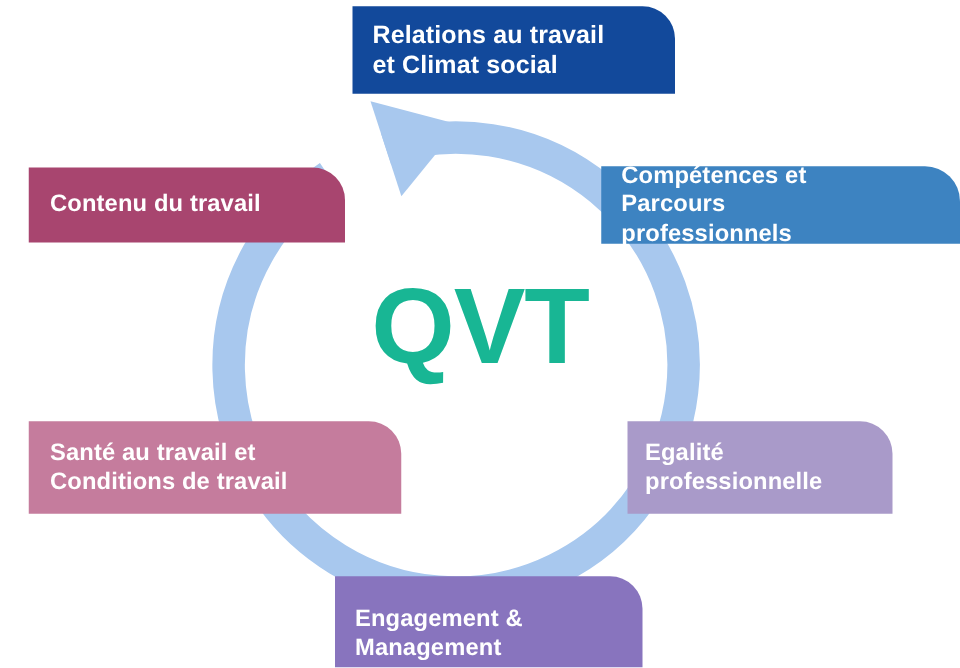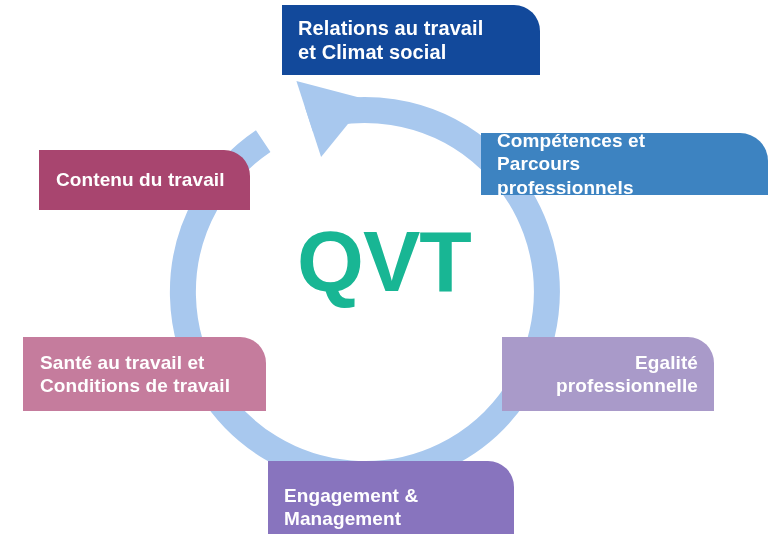--- a/index.html
+++ b/index.html
@@ -68,33 +68,32 @@
     left: 268px;
     top: 461px;
     width: 246px;
     height: 92px;
     border-top-right-radius: 26px;
     padding-left: 16px;
   }
   .card-sante {
     left: 23px;
     top: 337px;
-    width: 243px;
+    width: 298px;
     height: 74px;
     border-top-right-radius: 26px;
     padding-left: 17px;
   }
   .card-contenu {
     left: 23px;
-    top: 150px;
-    width: 211px;
+    top: 134px;
+    width: 253px;
     height: 60px;
     border-top-right-radius: 26px;
     padding-left: 17px;
-    margin-left: 16px;
   }
   #center-label {
     position: absolute;
     left: 0;
     top: 218px;
     width: 768px;
     text-align: center;
     font-size: 86px;
     font-weight: bold;
     letter-spacing: -1px;
@@ -117,21 +116,21 @@
     <span>Relations au travail
 et Climat social</span>
   </div>
 
   <div class="card card-competences" style="background: rgb(61, 131, 193);">
     <span>Compétences et
 Parcours
 professionnels</span>
   </div>
 
-  <div class="card card-egalite" style="background: rgb(169, 154, 201); text-align: right;">
+  <div class="card card-egalite" style="background: rgb(169, 154, 201);">
     <span>Egalité
 professionnelle</span>
   </div>
 
   <div class="card card-engagement" style="background: rgb(136, 116, 190);">
     <span>Engagement &amp;
 Management</span>
   </div>
 
   <div class="card card-sante" style="background: rgb(197, 124, 157);">

